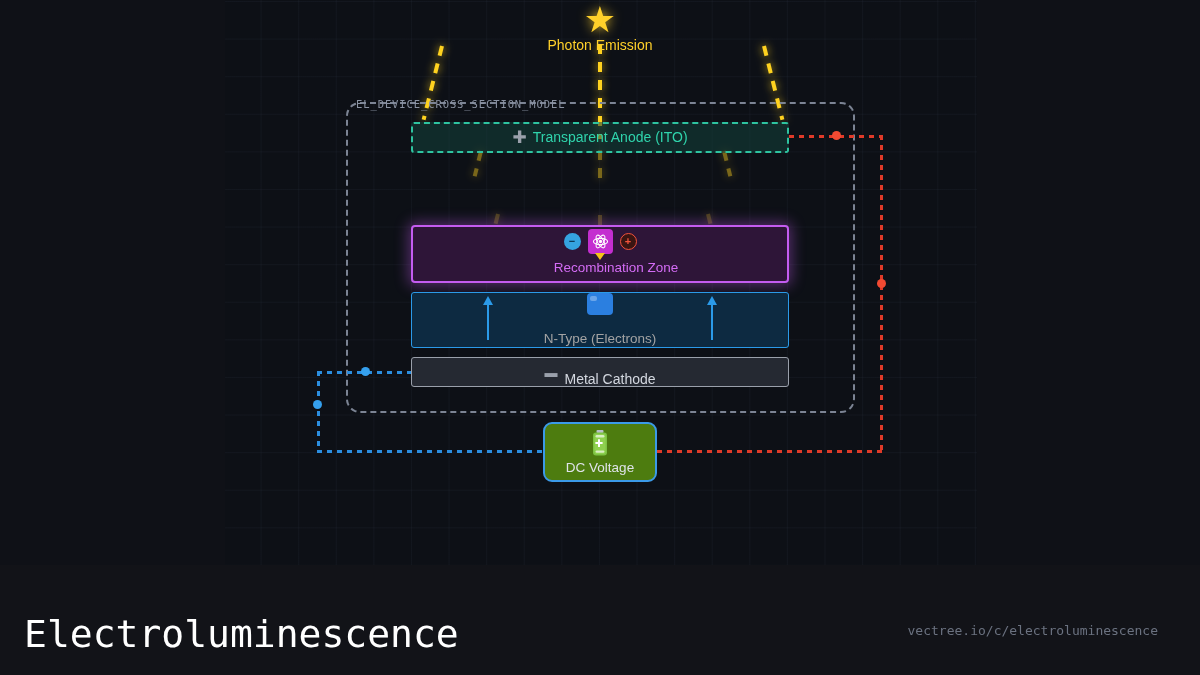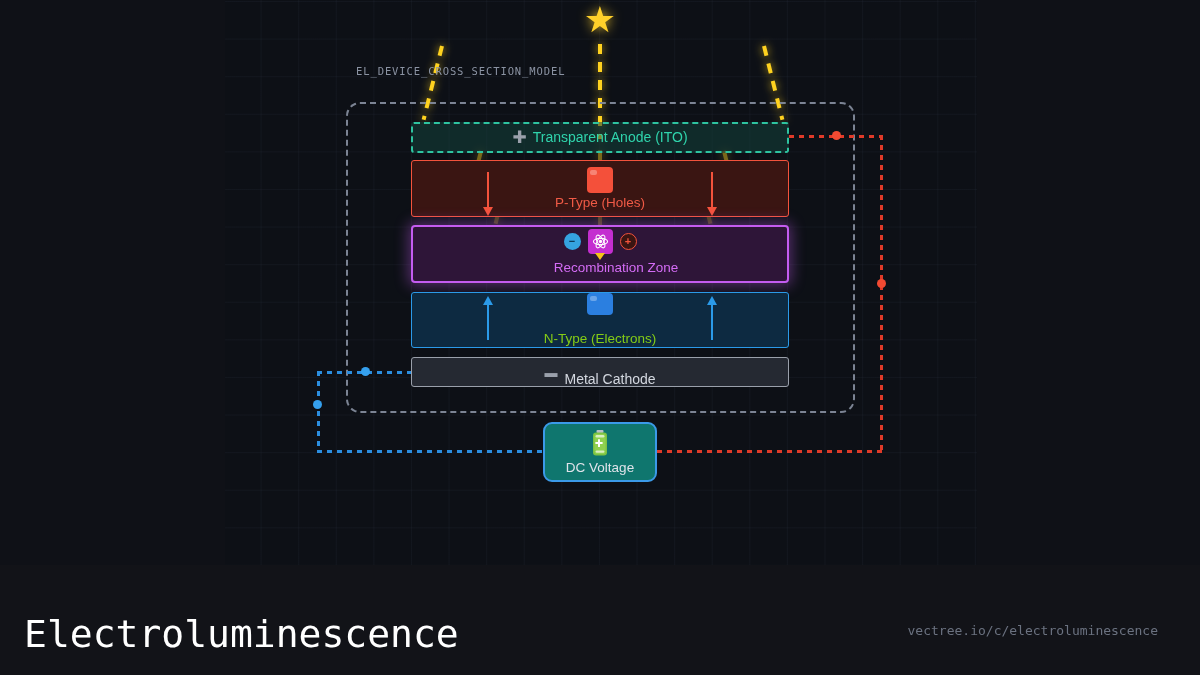--- a/index.html
+++ b/index.html
@@ -21,21 +21,21 @@
     background-position:-2px 1px;
   }
   #stage { position:absolute; left:0; top:0; width:1200px; height:565px; }
 
   
   #group-frame {
     position:absolute; left:346px; top:102px; width:509px; height:311px;
     border:2px dashed #7c8494; border-radius:14px;
   }
   #group-label {
-    position:absolute; left:356px; top:65px;
+    position:absolute; left:356px; top:98px;
     font-family:"DejaVu Sans Mono","Liberation Mono",monospace;
     font-size:10.5px; letter-spacing:0.9px; color:#8b93a3; white-space:nowrap;
   }
 
   
   .layer {
     position:absolute; left:411px; width:378px;
     display:flex; flex-direction:column; align-items:center; justify-content:center;
     text-align:center;
   }
@@ -62,21 +62,21 @@
     border:2.2px solid #c council; border:2.2px solid #c45cf0;
     background:#2e1538; border-radius:4px;
     box-shadow:0 0 14px 3px rgba(196,92,240,0.38);
   }
   #recomb .lbl { color:#d46cf5; margin-top:2px; }
 
   #ntype {
     top:292px; height:56px;
     border:1.6px solid #2b9ae8; background:#0d2a41; border-radius:3px;
   }
-  #ntype .lbl { color:#84cc16; margin-top:17px; }
+  #ntype .lbl { color:#a3a3a3; margin-top:17px; }
 
   #cathode {
     top:357px; height:30px;
     border:1.6px solid #9aa0ab; background:#252932; border-radius:3px;
   }
   #cathode .lbl { color:#d4d8e0; font-size:14px;margin-top:15px; }
 
   
   .sq {
     width:26px; height:26px; border-radius:4px; position:relative;
@@ -139,21 +139,21 @@
     background-image:linear-gradient(to bottom,#ffd21f 0 10px, transparent 10px 18px);
     background-size:4px 18px;
     filter:drop-shadow(0 0 4px rgba(255,210,31,0.85));
   }
   .ray.dim { opacity:0.45; }
   .ray.faint { opacity:0.25; }
 
   
   #battery {
     position:absolute; left:543px; top:422px; width:114px; height:60px;
-    border:2px solid #3b9ae8; border-radius:9px; background:#0f766e;
+    border:2px solid #3b9ae8; border-radius:9px; background:#4d7c0f;
     display:flex; flex-direction:column; align-items:center; justify-content:center;
   }
   #battery .glyph { font-size:20px; line-height:1; }
   #battery .lbl { color:#dfe3ea; font-size:13.5px; margin-top:1px; }
 
   
   .wire { position:absolute; }
   .wire.h { height:3px; background-image:linear-gradient(to right, currentColor 0 5px, transparent 5px 10px); background-size:10px 3px; }
   .wire.v { width:3px; background-image:linear-gradient(to bottom, currentColor 0 5px, transparent 5px 10px); background-size:3px 10px; }
   .red-wire { color:#e03a28; }
@@ -201,20 +201,21 @@
 
   <div class="ray" style="left:440px; top:46px; height:76px; transform:rotate(14deg); transform-origin:top center;"></div>
   <div class="ray dim" style="left:479px; top:151px; height:26px; transform:rotate(14deg); transform-origin:top center;"></div>
   <div class="ray faint" style="left:496px; top:214px; height:18px; transform:rotate(14deg); transform-origin:top center;"></div>
 
   <div class="ray" style="left:762px; top:46px; height:76px; transform:rotate(-14deg); transform-origin:top center;"></div>
   <div class="ray dim" style="left:722px; top:151px; height:26px; transform:rotate(-14deg); transform-origin:top center;"></div>
   <div class="ray faint" style="left:706px; top:214px; height:18px; transform:rotate(-14deg); transform-origin:top center;"></div>
 
   <div id="photon-star">★</div>
+  <div id="photon-label">Photon Emission</div>
 
   <div id="group-frame"></div>
   <div id="group-label">EL_DEVICE_CROSS_SECTION_MODEL</div>
 
   <div class="wire h red-wire" style="left:789px; top:135px; width:94px;"></div>
   <div class="wire v red-wire" style="left:880px; top:135px; height:317px;"></div>
   <div class="wire h red-wire" style="left:657px; top:450px; width:226px;"></div>
   <div class="dot red" style="left:832px; top:131px; width:9px; height:9px;"></div>
   <div class="dot red" style="left:877px; top:279px; width:9px; height:9px;"></div>
 
@@ -224,26 +225,20 @@
   <div class="dot blue" style="left:361px; top:367px; width:9px; height:9px;"></div>
   <div class="dot blue" style="left:313px; top:400px; width:9px; height:9px;"></div>
 
   <div class="layer" id="anode">
     <div class="row">
       <span class="emoji" style="color:#9aa0ab;">✚</span>
       <span class="lbl">Transparent Anode (ITO)</span>
     </div>
   </div>
 
-  <div class="layer" id="ptype">
-    <div class="arr down" style="left:75px; top:11px;"></div>
-    <div class="arr down" style="right:75px; top:11px;"></div>
-    <div class="sq red"></div>
-    <div class="lbl">P-Type (Holes)</div>
-  </div>
 
   <div class="layer" id="recomb">
     <div id="recomb-icons">
       <span class="particle electron">−</span>
       <span id="atom">
         <svg width="17" height="17" viewBox="0 0 24 24" aria-hidden="true">
           <ellipse cx="12" cy="12" rx="10" ry="4.4" fill="none" stroke="#fff" stroke-width="1.5"></ellipse>
           <ellipse cx="12" cy="12" rx="10" ry="4.4" fill="none" stroke="#fff" stroke-width="1.5" transform="rotate(60 12 12)"></ellipse>
           <ellipse cx="12" cy="12" rx="10" ry="4.4" fill="none" stroke="#fff" stroke-width="1.5" transform="rotate(120 12 12)"></ellipse>
           <circle cx="12" cy="12" r="2.4" fill="#fff"></circle>

